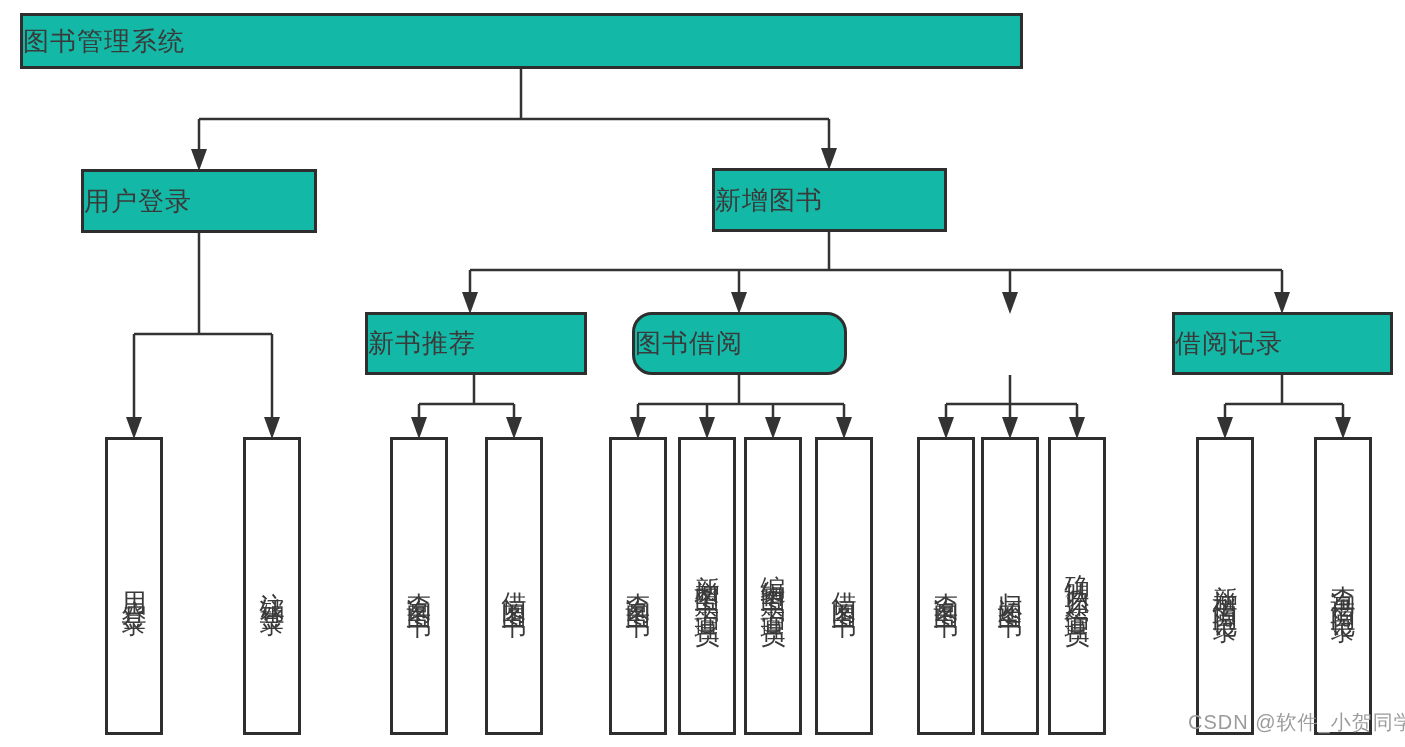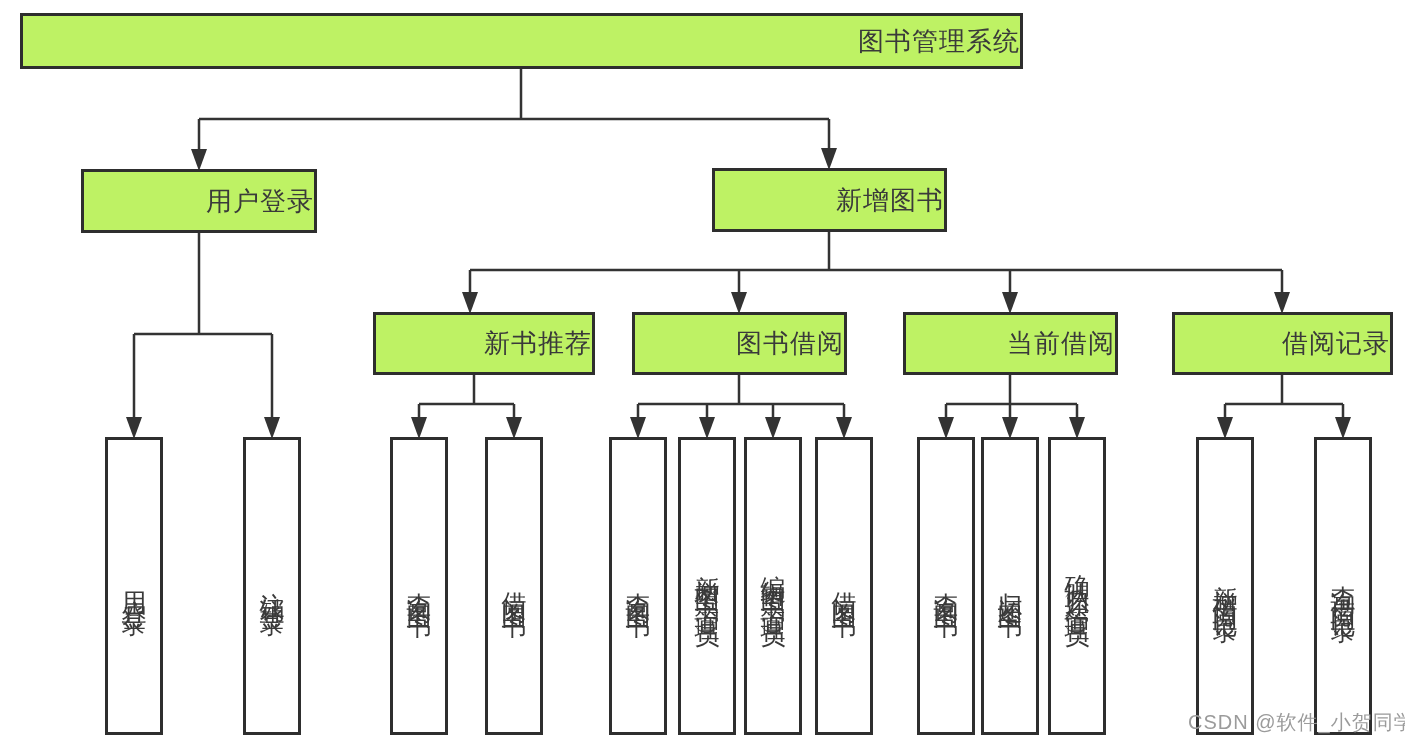--- a/index.html
+++ b/index.html
@@ -7,23 +7,23 @@
     position:relative;
     width:1405px;height:747px;
     background:#ffffff;
     font-family:"Liberation Sans","DejaVu Sans",sans-serif;
     overflow:hidden;
   }
   #wires{position:absolute;left:0;top:0;width:1405px;height:747px;}
   .box{
     position:absolute;
     box-sizing:border-box;
-    background:#bef264;
+    background:#14b8a6;
     border:3px solid #2e2e2e;
-    display:flex;align-items:center;justify-content:flex-end;
+    display:flex;align-items:center;justify-content:flex-start;
     color:#3a3a3a;
     font-size:26px;
     letter-spacing:1px;
     white-space:nowrap;
   }
   .vbox{
     position:absolute;
     box-sizing:border-box;
     background:#ffffff;
     border:3px solid #2e2e2e;
@@ -97,28 +97,25 @@
     <span>图书管理系统</span>
   </div>
 
   <div class="box" style="left:81px;top:169px;width:236px;height:64px;">
     <span>用户登录</span>
   </div>
   <div class="box" style="left:712px;top:168px;width:235px;height:64px;">
     <span>新增图书</span>
   </div>
 
-  <div class="box" style="left:373px;top:312px;width:222px;height:63px;">
+  <div class="box" style="left:365px;top:312px;width:222px;height:63px;">
     <span>新书推荐</span>
   </div>
-  <div class="box" style="left:632px;top:312px;width:215px;height:63px;">
+  <div class="box" style="left:632px;top:312px;width:215px;height:63px;border-radius:20px;">
     <span>图书借阅</span>
-  </div>
-  <div class="box" style="left:903px;top:312px;width:215px;height:63px;">
-    <span>当前借阅</span>
   </div>
   <div class="box" style="left:1172px;top:312px;width:221px;height:63px;font-family:Liberation Mono, monospace;">
     <span>借阅记录</span>
   </div>
 
   <div class="vbox" style="left:105px;">
     <span>用户登录</span>
   </div>
   <div class="vbox" style="left:243px;">
     <span>注销登录</span>

